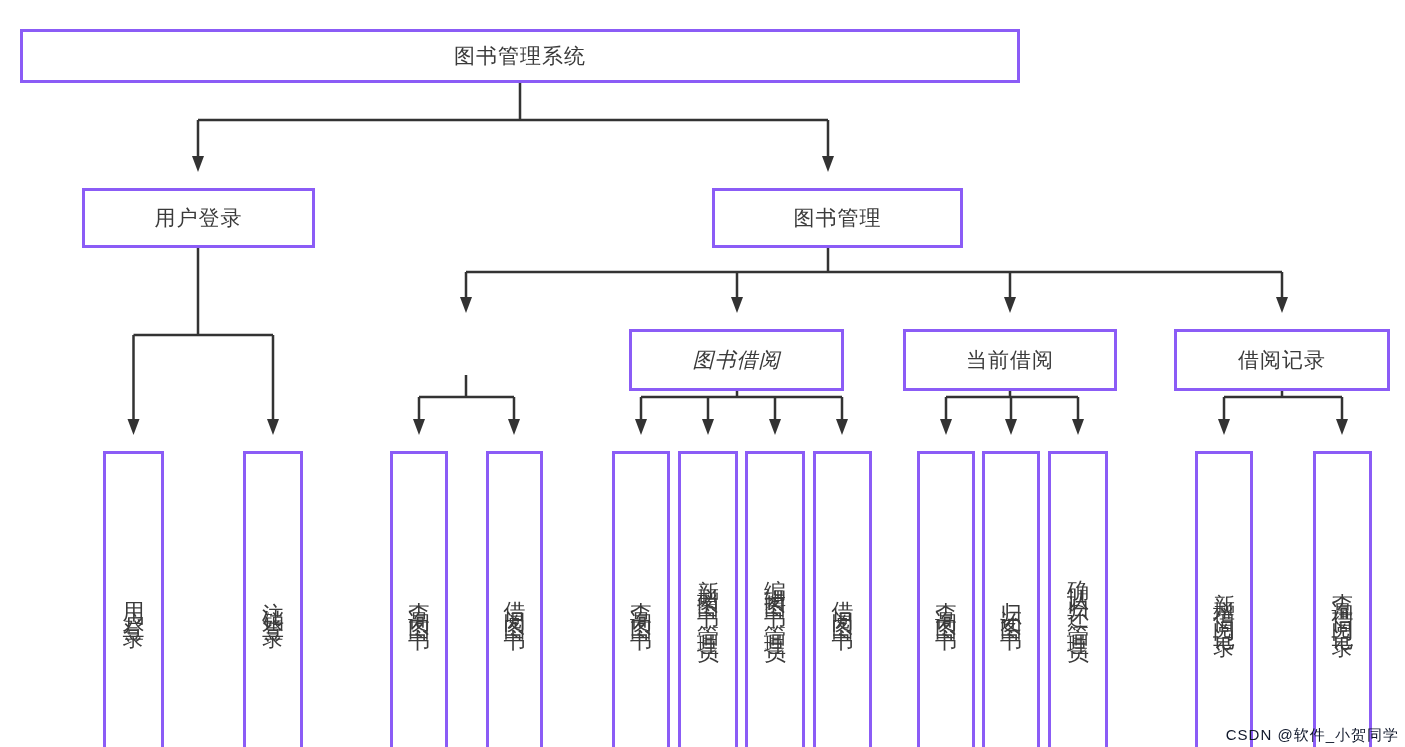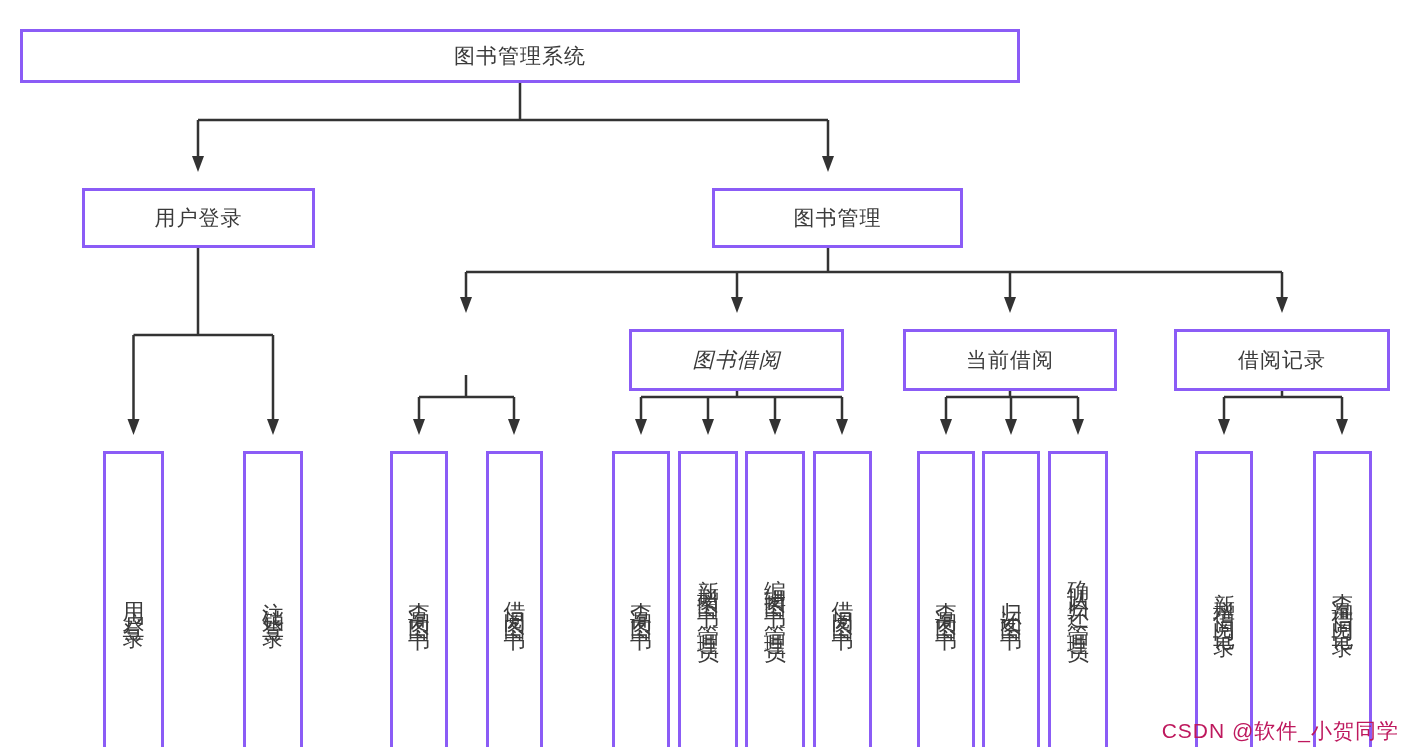--- a/index.html
+++ b/index.html
@@ -17,21 +17,21 @@
     margin-top:16px;
   }
   .node-h { font-size:21px; letter-spacing:1px; }
   .node-v { font-size:22px; }
   .node-v .vtext {
     writing-mode:vertical-rl; text-orientation:mixed;
     letter-spacing:9px; line-height:1;
   }
   .watermark {
     position:absolute; right:6px; bottom:2px;
-    font-size:21px; color:#be185d; letter-spacing:1px;
+    font-size:15px; color:#0f172a; letter-spacing:1px;
     white-space:nowrap;
   }
   svg path { stroke:#333333; stroke-width:2.5; fill:none; }
   svg polygon { fill:#333333; stroke:none; }
 </style>
 </head>
 <body>
 
 <div id="canvas">
 

